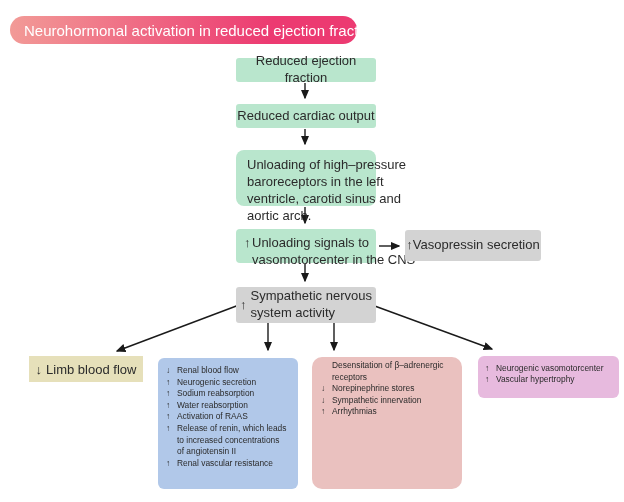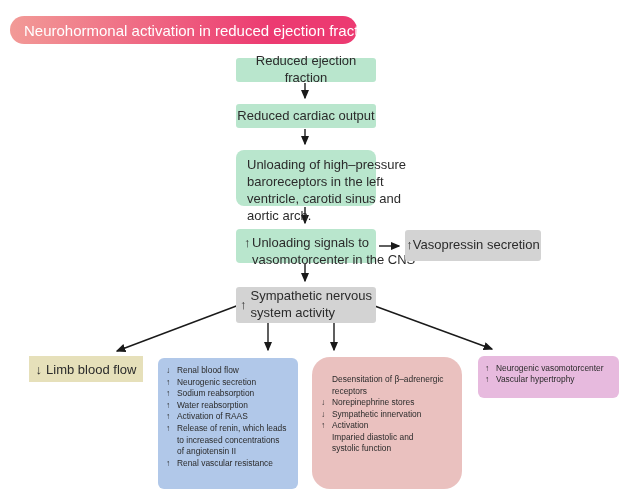--- a/index.html
+++ b/index.html
@@ -32,21 +32,21 @@
   .grayb{background:var(--gray);border-radius:3px;}
   .center-lbl{display:flex;align-items:center;justify-content:center;text-align:center;}
   .b1{left:236px;top:58px;width:140px;height:24px;}
   .b2{left:236px;top:104px;width:140px;height:24px;}
   .b3{left:236px;top:150px;width:140px;height:56px;border-radius:8px;padding:7px 0 0 11px;}
   .b4{left:236px;top:229px;width:140px;height:34px;border-radius:4px;padding:6px 0 0 8px;}
   .vaso{left:405px;top:230px;width:136px;height:31px;}
   .b5{left:236px;top:287px;width:140px;height:36px;display:flex;align-items:center;justify-content:center;}
   .limb{left:29px;top:356px;width:114px;height:26px;background:var(--tan);display:flex;align-items:center;justify-content:center;}
   .renal{left:158px;top:358px;width:140px;height:131px;background:var(--blue);border-radius:6px;padding:7px 4px 0 8px;font-size:8.4px;}
-  .cardiac{left:312px;top:357px;width:150px;height:132px;background:var(--rose);border-radius:18px;padding:17px 4px 0 9px;font-size:8.4px;}
+  .cardiac{left:312px;top:357px;width:150px;height:132px;background:var(--rose);border-radius:10px;padding:3px 4px 0 9px;font-size:8.4px;}
   .vascular{left:478px;top:356px;width:141px;height:42px;background:var(--violet);border-radius:6px;padding:7px 4px 0 7px;font-size:8.4px;}
   .row{display:flex;align-items:flex-start;}
   .ar{flex:0 0 11px;font-weight:700;white-space:pre;}
   .ar.tight{flex:0 0 8px;}
   .tx{white-space:pre;}
   .list .row{line-height:11.7px;}
   .renal .row{line-height:11.6px;}
   .cardiac .row{line-height:11.5px;}
   .vascular .row{line-height:11px;}
   .limb .row{line-height:1;}
@@ -163,26 +163,21 @@
       <div class="row">
         <span class="ar">↓</span>
         <span class="tx">Norepinephrine stores</span>
       </div>
       <div class="row">
         <span class="ar">↓</span>
         <span class="tx">Sympathetic innervation</span>
       </div>
       <div class="row">
         <span class="ar">↑</span>
-        <span class="tx">Activation</span>
-      </div>
-      <div class="row">
-        <span class="ar"></span>
-        <span class="tx">Imparied diastolic and
-systolic function</span>
+        <span class="tx">Arrhythmias</span>
       </div>
     </div>
 
   <div class="box vascular list">
       <div class="row">
         <span class="ar">↑</span>
         <span class="tx">Neurogenic vasomotorcenter</span>
       </div>
       <div class="row">
         <span class="ar">↑</span>

